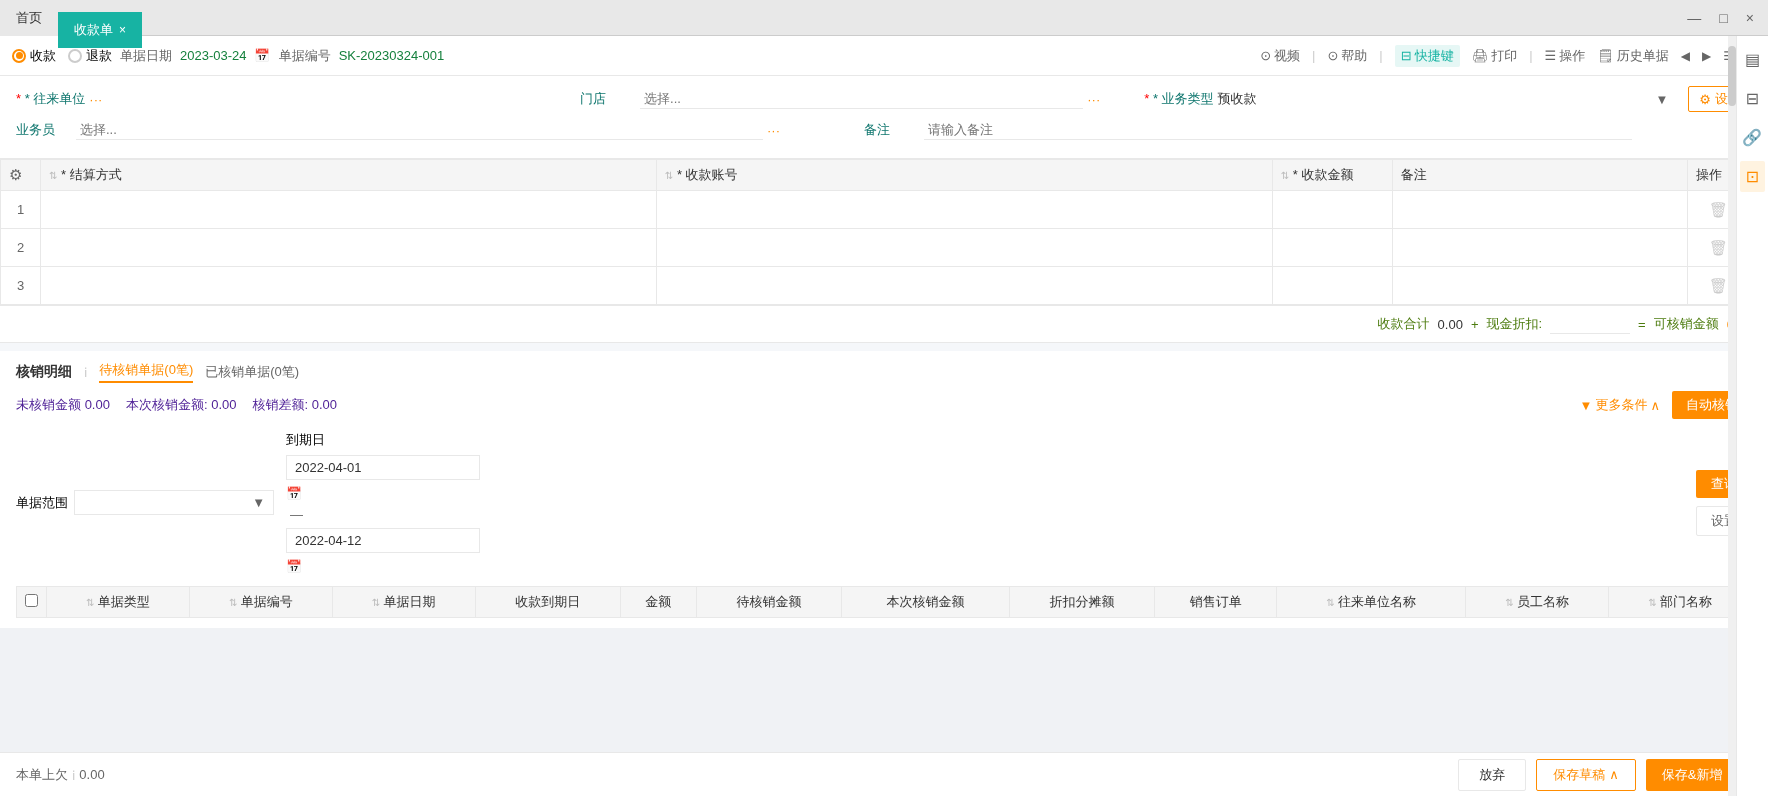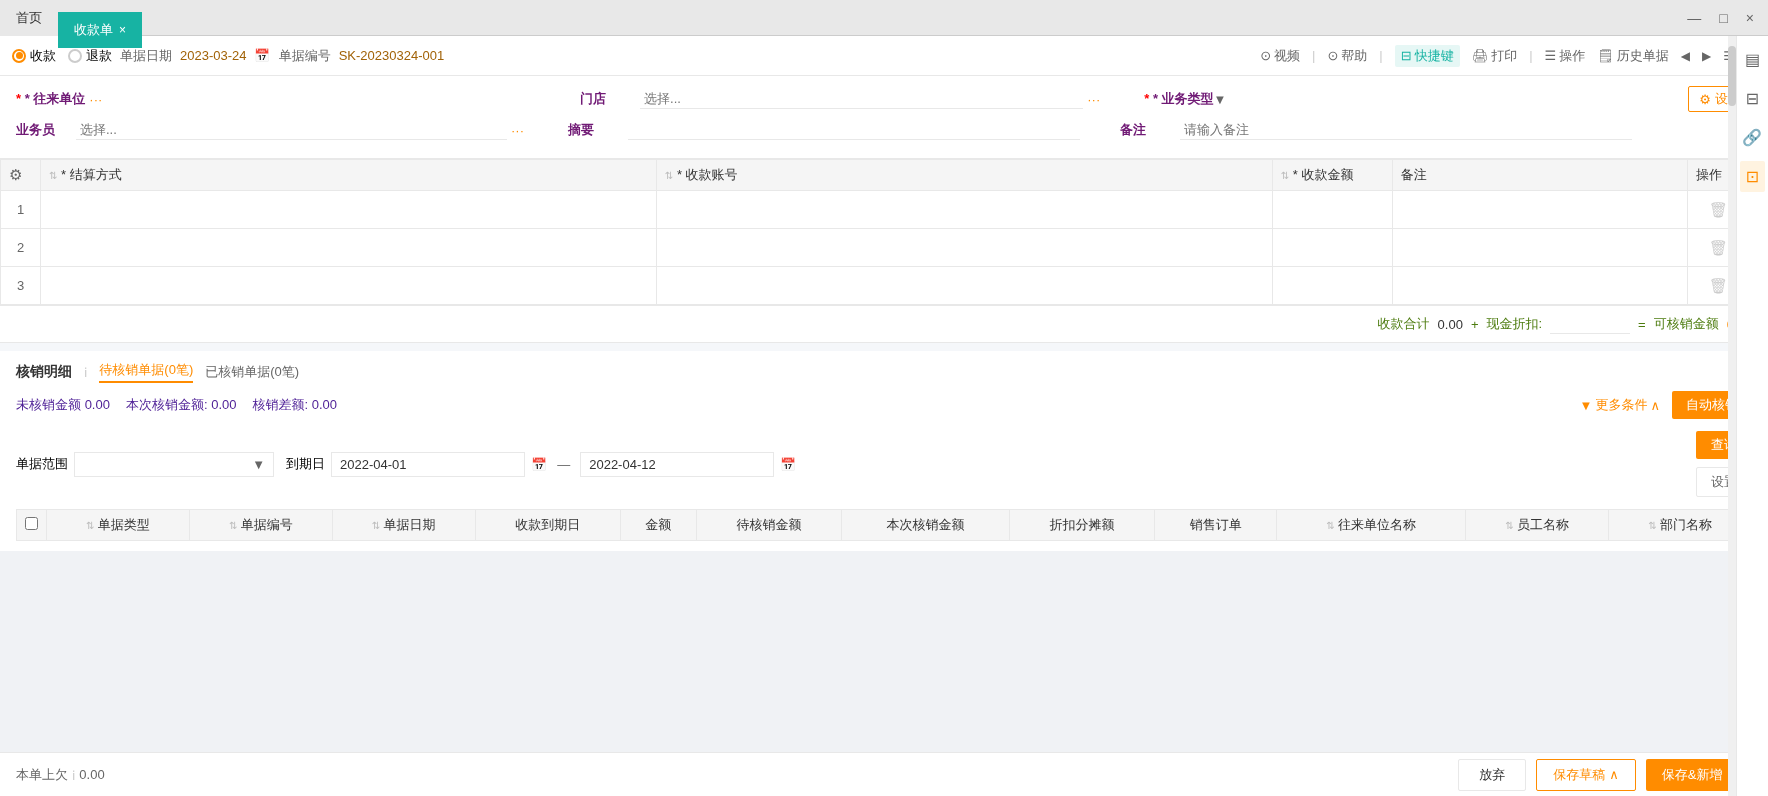--- a/index.html
+++ b/index.html
@@ -27,33 +27,33 @@
     .header-toolbar {
       background: #fff; border-bottom: 1px solid #e8e8e8; height: 40px;
       display: flex; align-items: center; padding: 0 12px; gap: 8px;
     }
     .radio-group { display: flex; align-items: center; gap: 12px; }
     .radio-item { display: flex; align-items: center; gap: 4px; cursor: pointer; }
     .radio-dot { width: 14px; height: 14px; border-radius: 50%; border: 2px solid #ccc; display: flex; align-items: center; justify-content: center; }
     .radio-dot.active { border-color: #ff8c00; }
     .radio-dot.active::after { content: ''; width: 7px; height: 7px; border-radius: 50%; background: #ff8c00; }
     .toolbar-label { color: #666; }
-    .toolbar-value { color: #a16207; font-weight: 500; }
+    .toolbar-value { color: #15803d; font-weight: 500; }
     .toolbar-icon { color: #17b3a3; cursor: pointer; }
     .toolbar-right { margin-left: auto; display: flex; align-items: center; gap: 12px; }
     .toolbar-action { display: flex; align-items: center; gap: 3px; color: #666; cursor: pointer; font-size: 12px; }
     .toolbar-action-highlight { display: flex; align-items: center; gap: 3px; color: #17b3a3; cursor: pointer; font-size: 12px; background: #e6f7f5; padding: 2px 6px; border-radius: 2px; }
 
     
     .form-area {
       background: #fff; padding: 10px 16px; border-bottom: 1px solid #e8e8e8;
     }
     .form-row { display: flex; align-items: center; margin-bottom: 8px; gap: 0; }
     .form-field { display: flex; align-items: center; flex: 1; }
-    .form-label { color: #701a75; white-space: nowrap; min-width: 60px; font-weight: bold; }
+    .form-label { color: #0f766e; white-space: nowrap; min-width: 60px; }
     .form-label.required::before { content: '* '; color: red; }
     .form-input {
       border: none; border-bottom: 1px solid #e8e8e8; outline: none;
       padding: 2px 4px; color: #999; flex: 1; min-width: 0; font-size: 13px;
       background: transparent;
     }
     .form-dots { color: #ff8c00; cursor: pointer; padding: 0 4px; }
     .form-field-sep { width: 40px; }
 
     
@@ -260,41 +260,38 @@
 
     <div class="form-field" style="flex:2.5">
       <span class="form-label">门店</span>
       <input class="form-input" placeholder="选择..." style="">
       <span class="form-dots">···</span>
     </div>
     <div class="form-field-sep"></div>
 
     <div class="form-field" style="flex:2.5; align-items:center">
       <span class="form-label required">* 业务类型</span>
+      <span style="flex:1; color:#333; padding: 2px 4px;">预收款</span>
       <span style="color:#666; cursor:pointer">▼</span>
     </div>
     <div style="width:20px"></div>
     <button class="settings-btn">
       <span>⚙</span>
       <span>设置</span>
     </button>
   </div>
   <div class="form-row">
 
     <div class="form-field" style="flex:2.5">
       <span class="form-label">业务员</span>
       <input class="form-input" placeholder="选择..." style="">
       <span class="form-dots">···</span>
     </div>
     <div class="form-field-sep"></div>
 
-    <div class="form-field" style="flex:2.5">
-      <span class="form-label">摘要</span>
-      <input class="form-input" style="">
-    </div>
     <div class="form-field-sep"></div>
 
     <div class="form-field" style="flex:2.5">
       <span class="form-label">备注</span>
       <input class="form-input" placeholder="请输入备注" style="">
     </div>
     <div style="width:120px"></div>
   </div>
 </div>
 
@@ -414,21 +411,21 @@
   <div style="display:flex; align-items:center; gap:12px; margin-bottom:8px; padding: 4px 0;">
 
     <div style="display:flex; align-items:center; gap:6px;text-align:center;">
       <span>单据范围</span>
       <div class="range-select-wrap">
         <span class="range-select-placeholder"></span>
         <span class="range-arrow">▼</span>
       </div>
     </div>
 
-    <div style="display:flex; align-items:center; gap:6px;">
+    <div style="display:flex; align-items:flex-start; gap:6px;flex-direction:column;">
       <span>到期日</span>
       <input class="date-input" value="2022-04-01" style="">
       <span class="date-icon">📅</span>
       <span class="range-sep">—</span>
       <input class="date-input" value="2022-04-12" style="">
       <span class="date-icon">📅</span>
     </div>
     <div style="margin-left:auto; display:flex; gap:8px;flex-direction:column;">
       <button class="query-btn">查询</button>
       <button class="settings-btn2">设置</button>

